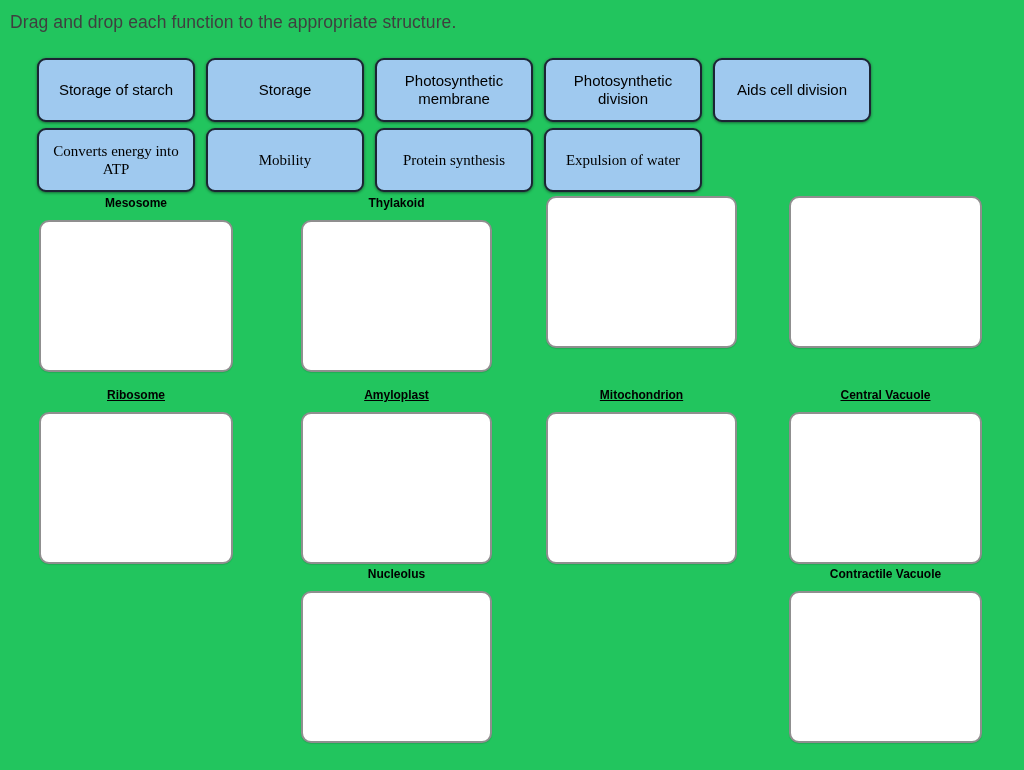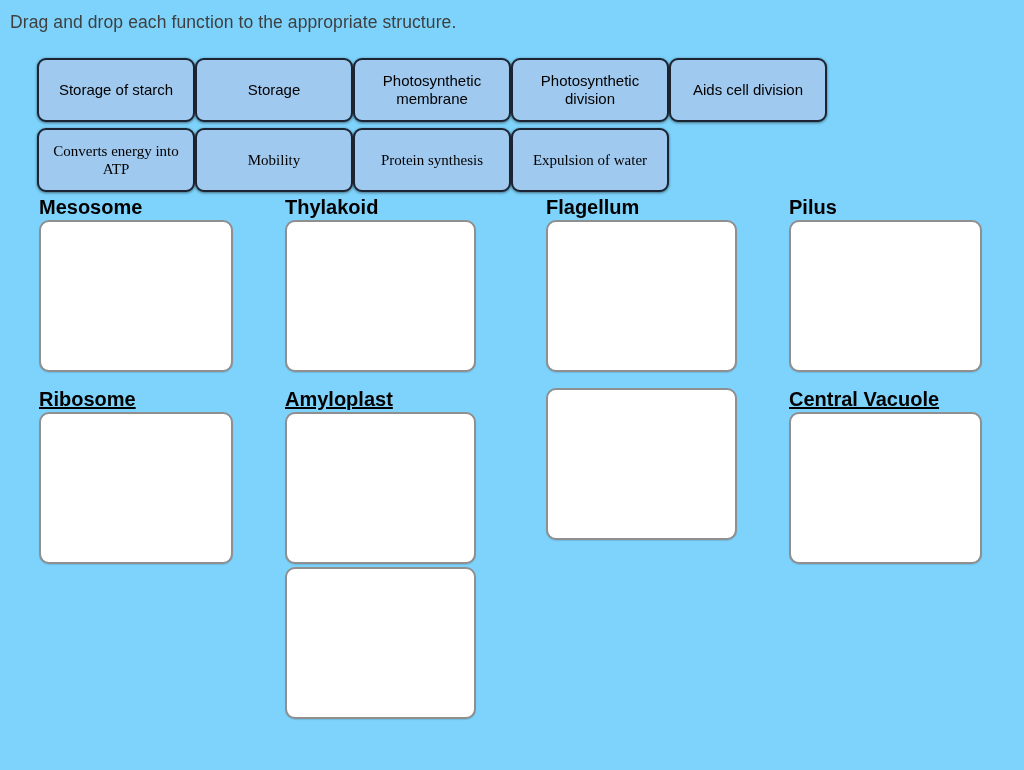--- a/index.html
+++ b/index.html
@@ -2,35 +2,35 @@
 <html style="--chip-fill: #9fc9ef; --chip-border: #1b2433; --zone-border: #8f8f8f;"><head>
 <meta charset="utf-8">
 <style>
   html, body { margin: 0; padding: 0; background: #ffffff; }
   body { font-family: "Liberation Sans", sans-serif; }
 
   #stage {
     position: relative;
     width: 1024px;
     height: 770px;
-    background: #7dd3fc;
+    background: #22c55e;
     overflow: hidden;
   }
 
   .title {
     position: absolute;
     left: 10px;
     top: 12px;
     font-size: 17.5px;
     color: #3f3f3f;
     letter-spacing: 0.1px;
   }
 
   
-  .chip-row { position: absolute; display: flex; gap: 0; }
+  .chip-row { position: absolute; display: flex; gap: 11px; }
   #chip-row-1 { left: 37px; top: 58px; }
   #chip-row-2 { left: 37px; top: 128px; font-family: Liberation Serif, serif; }
 
   .chip {
     width: 158px;
     height: 64px;
     box-sizing: border-box;
     background: var(--chip-fill, #9fc9ef);
     border: 2px solid var(--chip-border, #1b2433);
     border-radius: 9px;
@@ -43,40 +43,40 @@
     color: #000;
     padding: 2px 7px;
     box-shadow: 0 1px 3px rgba(0,0,0,0.45), 0 0 2px rgba(120,120,120,0.35);
     cursor: grab;
     user-select: none;
   }
 
   
   .zone { position: absolute; }
   .zone .zlabel {
-    text-align: left;
+    text-align: center;
     font-weight: bold;
-    font-size: 20px;
+    font-size: 12px;
     color: #000;
     height: 20px;
     margin-bottom: 4px;
     white-space: nowrap;
   }
   .zone .zbox {
     height: 152px;
     border: 2px solid var(--zone-border, #8f8f8f);
     border-radius: 10px;
     background: #ffffff;
     box-sizing: border-box;
     box-shadow: 0 1px 1px rgba(0,0,0,0.12);
   }
 
   
   .c1 { left: 39px;  width: 194px; }
-  .c2 { left: 285px; width: 191px; }
+  .c2 { left: 301px; width: 191px; }
   .c3 { left: 546px; width: 191px; }
   .c4 { left: 789px; width: 193px; }
 
   
   .r1 { top: 196px; }
   .r2 { top: 388px; text-decoration: underline; }
   .r3 { top: 567px; }
 </style>
 </head>
 <body>
@@ -102,41 +102,45 @@
 
   <div class="zone r1 c1">
     <div class="zlabel">Mesosome</div>
     <div class="zbox"></div>
   </div>
   <div class="zone r1 c2">
     <div class="zlabel">Thylakoid</div>
     <div class="zbox"></div>
   </div>
   <div class="zone r1 c3">
-    <div class="zlabel">Flagellum</div>
     <div class="zbox"></div>
   </div>
   <div class="zone r1 c4">
-    <div class="zlabel">Pilus</div>
     <div class="zbox"></div>
   </div>
 
   <div class="zone r2 c1">
     <div class="zlabel">Ribosome</div>
     <div class="zbox"></div>
   </div>
   <div class="zone r2 c2">
     <div class="zlabel">Amyloplast</div>
     <div class="zbox"></div>
   </div>
   <div class="zone r2 c3">
+    <div class="zlabel">Mitochondrion</div>
     <div class="zbox"></div>
   </div>
   <div class="zone r2 c4">
     <div class="zlabel">Central Vacuole</div>
     <div class="zbox"></div>
   </div>
 
   <div class="zone r3 c2">
+    <div class="zlabel">Nucleolus</div>
+    <div class="zbox"></div>
+  </div>
+  <div class="zone r3 c4">
+    <div class="zlabel">Contractile Vacuole</div>
     <div class="zbox"></div>
   </div>
 
 </div>
 
 </body></html>

